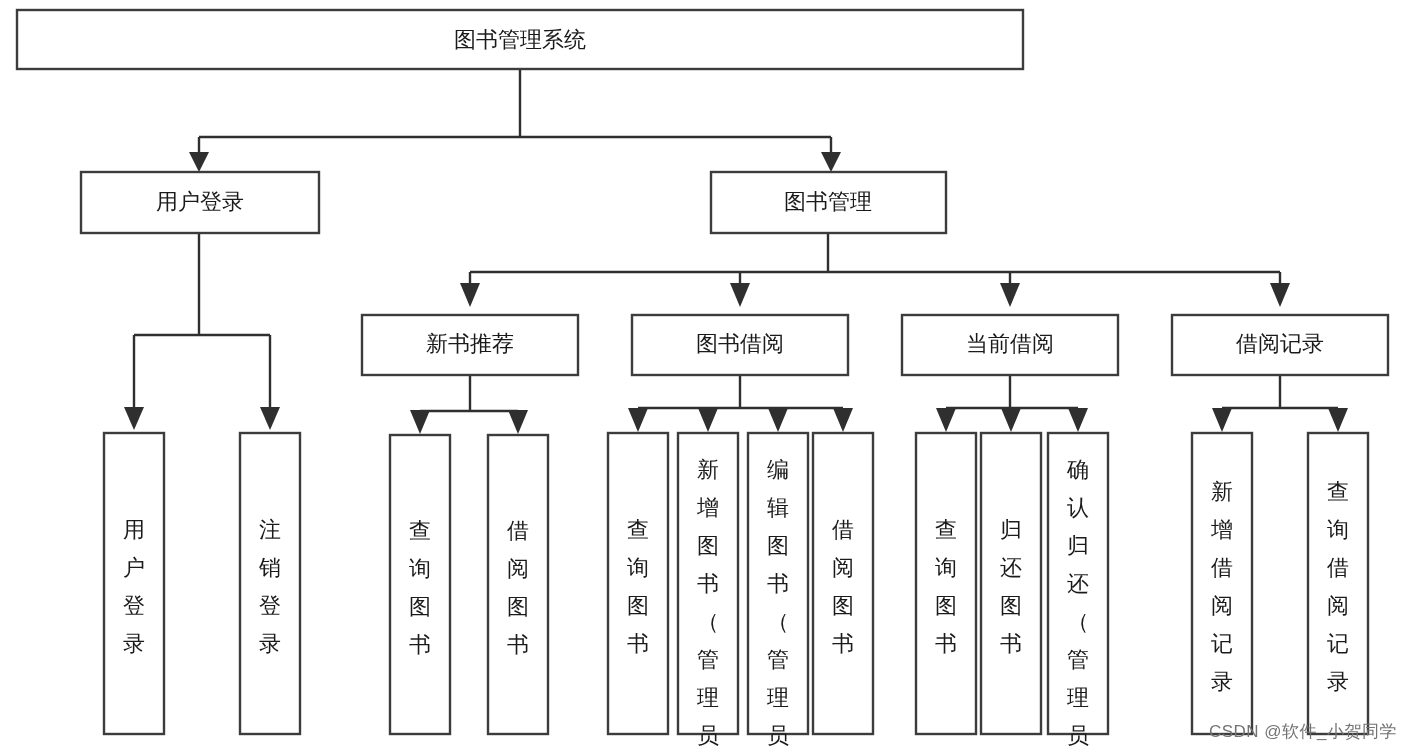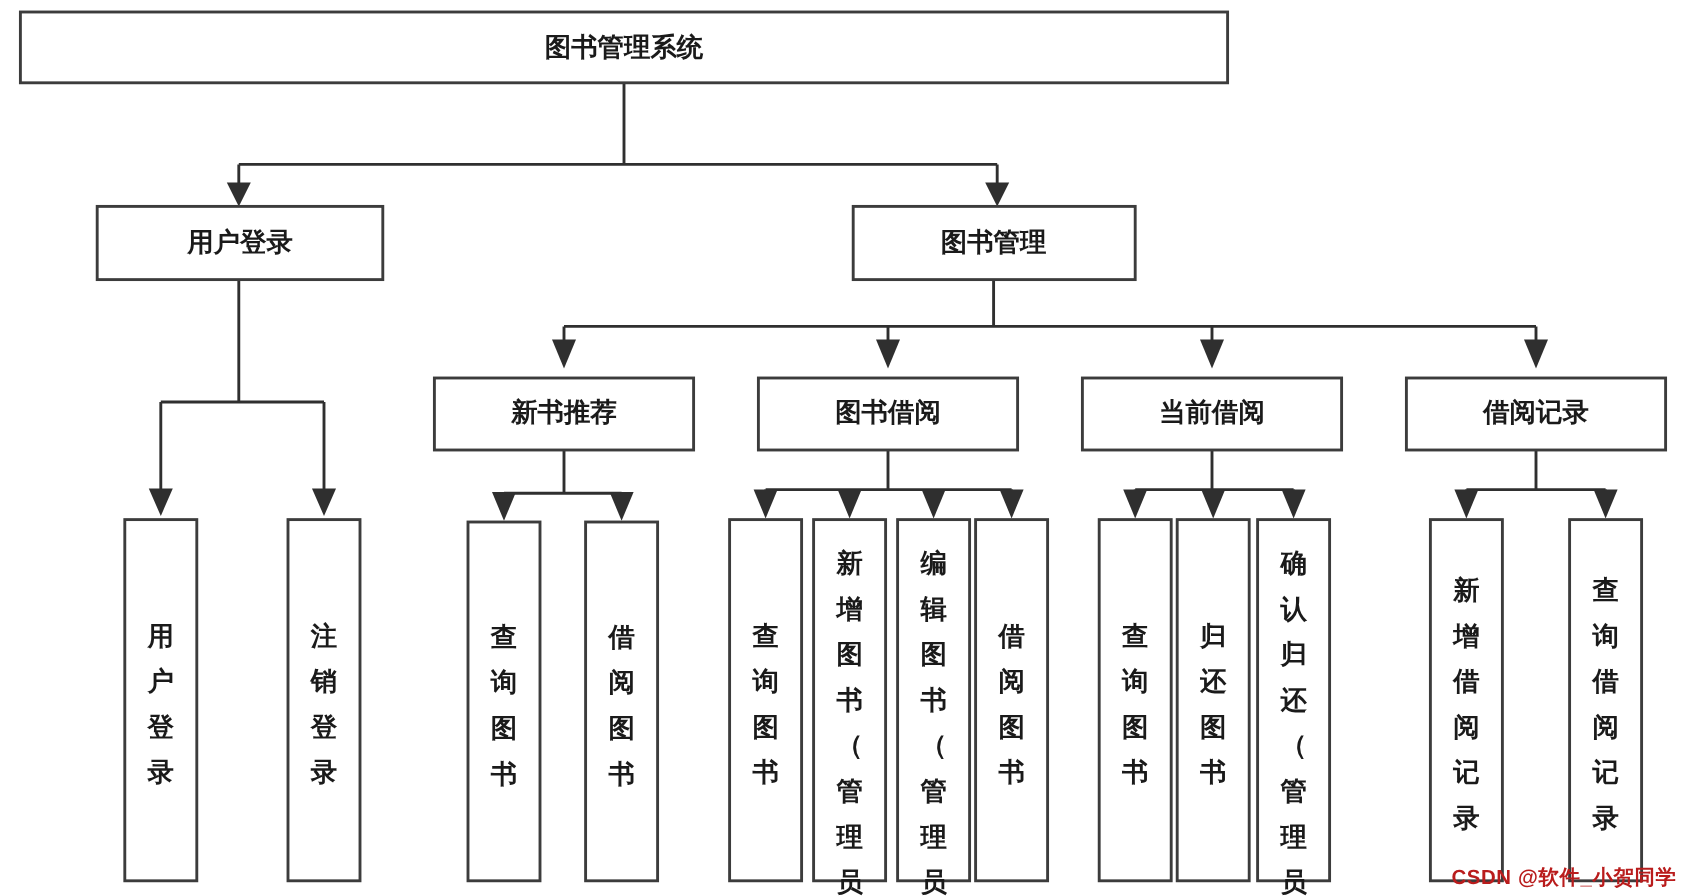--- a/index.html
+++ b/index.html
@@ -10,21 +10,20 @@
   body {
     width: 1405px;
     height: 747px;
     font-family: "Liberation Sans", "DejaVu Sans", sans-serif;
     overflow: hidden;
   }
   #diagram-root {
     position: relative;
     width: 1405px;
     height: 747px;
-    font-weight: bold;
   }
   svg.diagram-canvas {
     position: absolute;
     top: 0;
     left: 0;
     width: 1405px;
     height: 747px;
     display: block;
   }
   .node-box {
@@ -54,21 +53,21 @@
   .arrow-head {
     fill: #2f2f2f;
     stroke: none;
   }
   .watermark {
     position: absolute;
     right: 8px;
     bottom: 4px;
     font-family: "Liberation Sans", "DejaVu Sans", sans-serif;
     font-size: 17px;
-    color: #b91c1c;
+    color: #737373;
     letter-spacing: 0.5px;
     white-space: nowrap;
     user-select: none;
   }
 </style>
 </head>
 <body>
 
 <div id="diagram-root">
 

